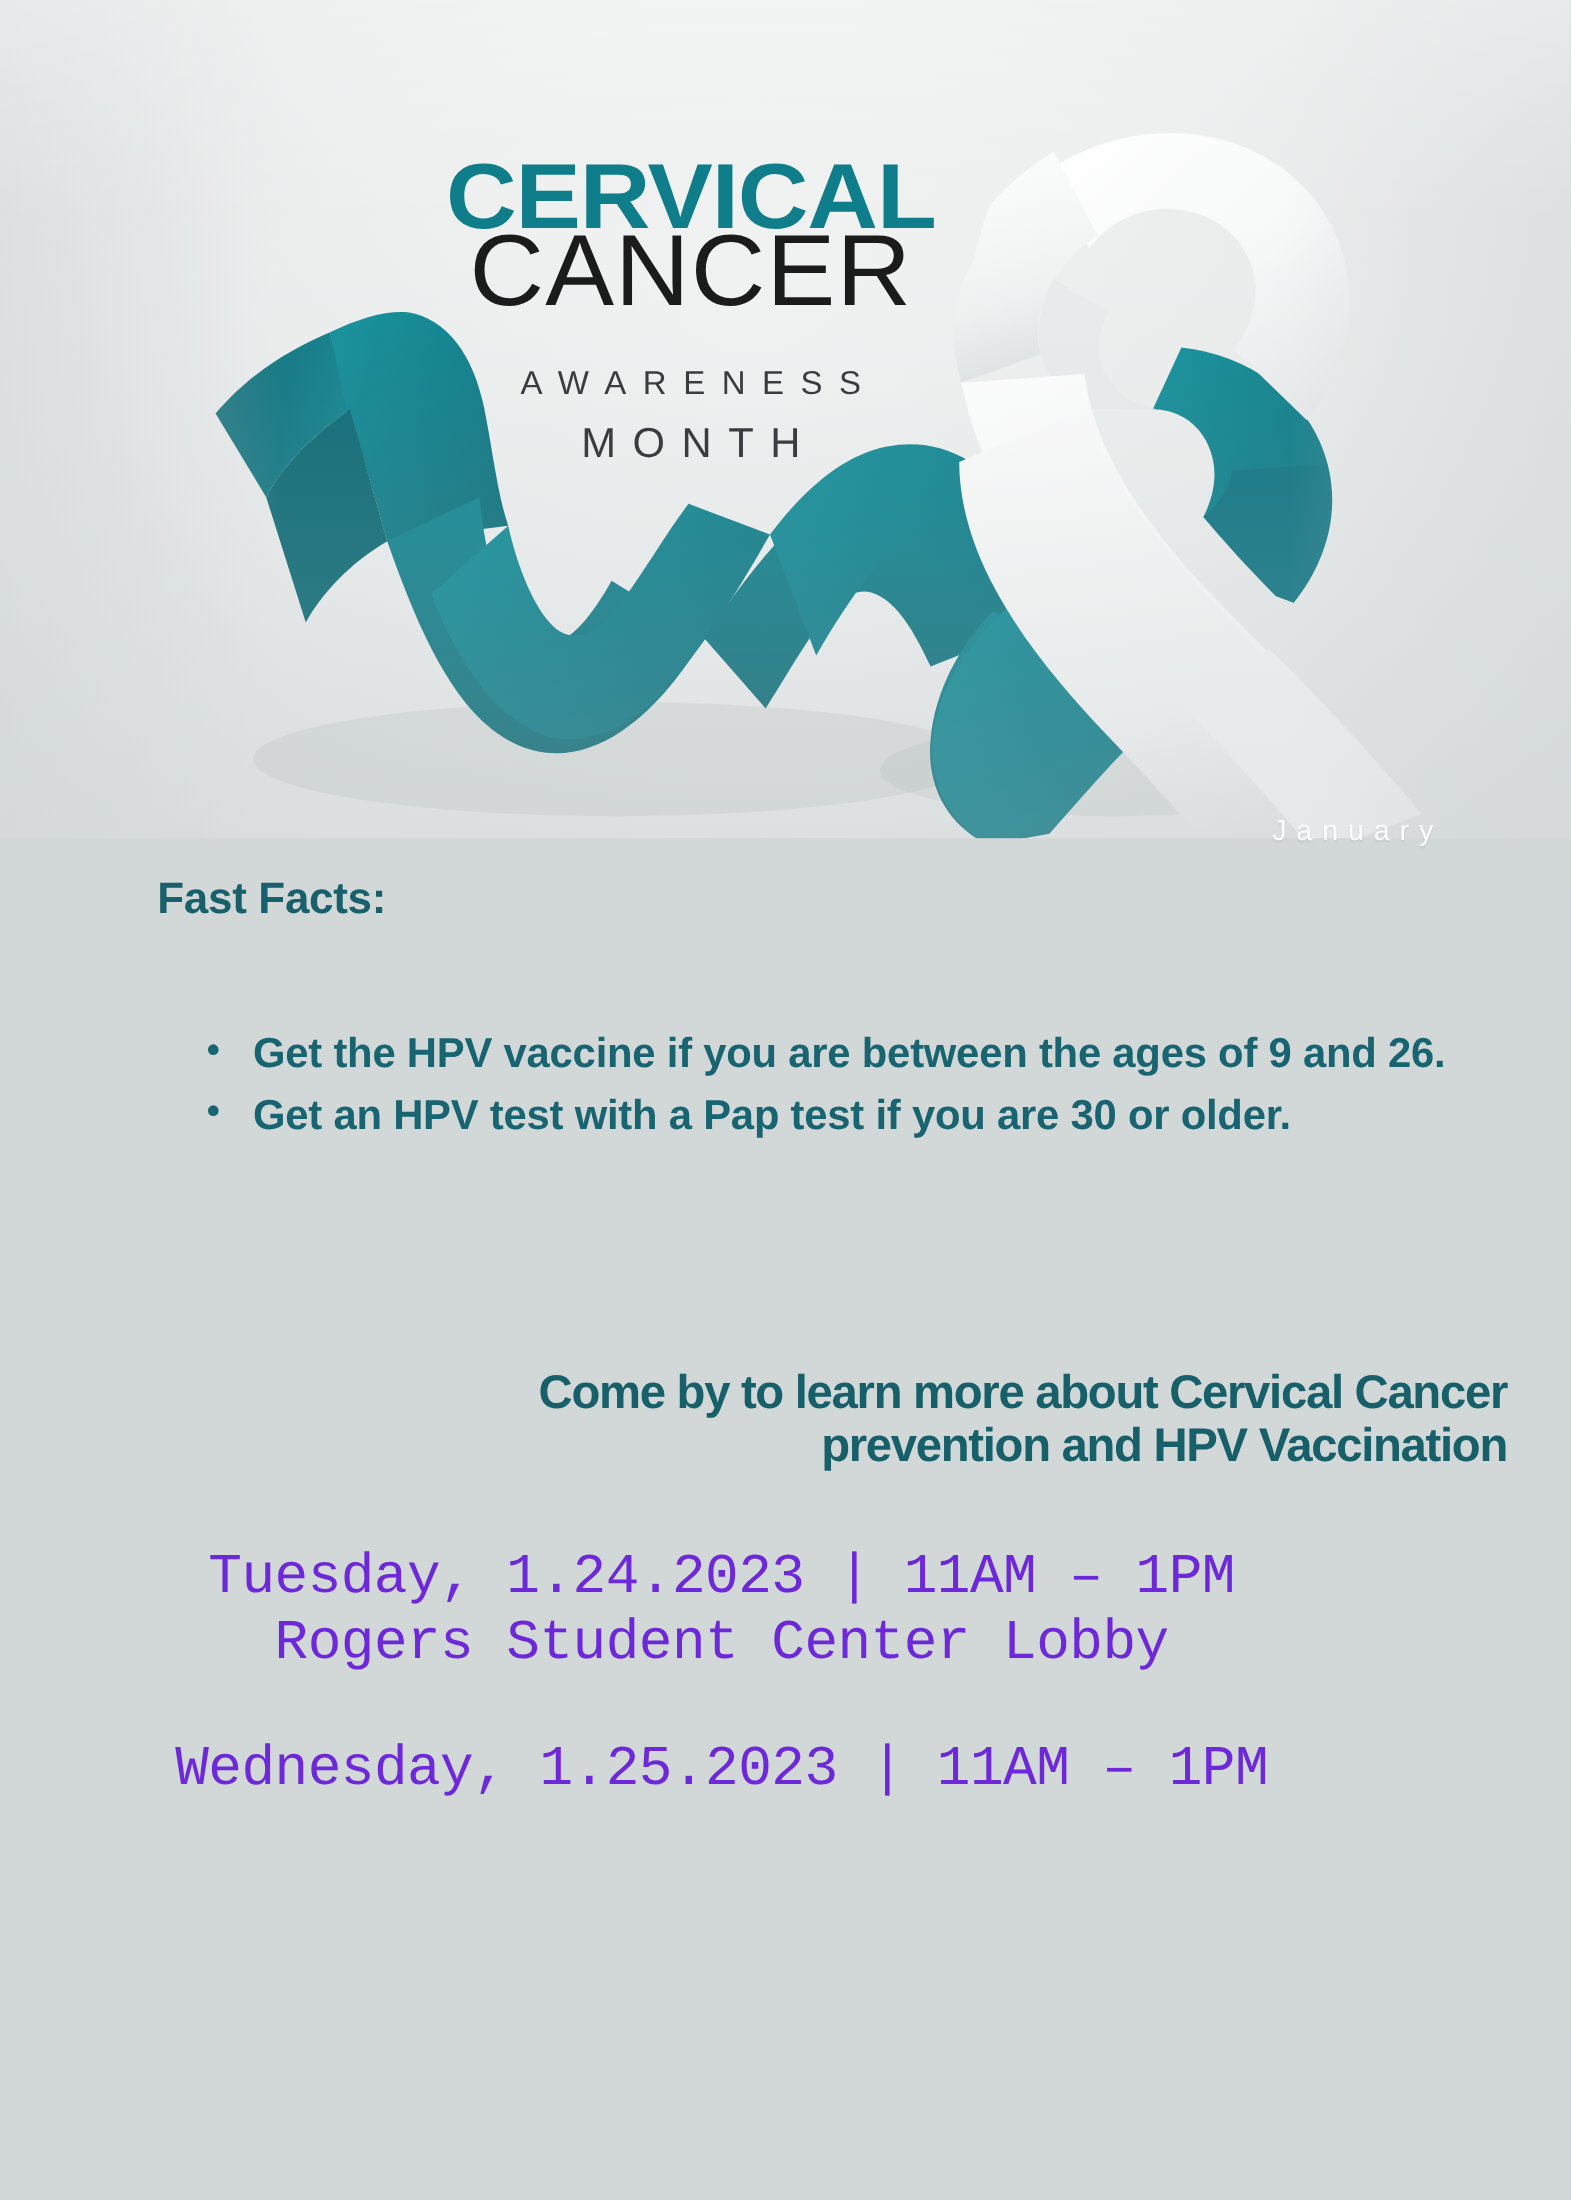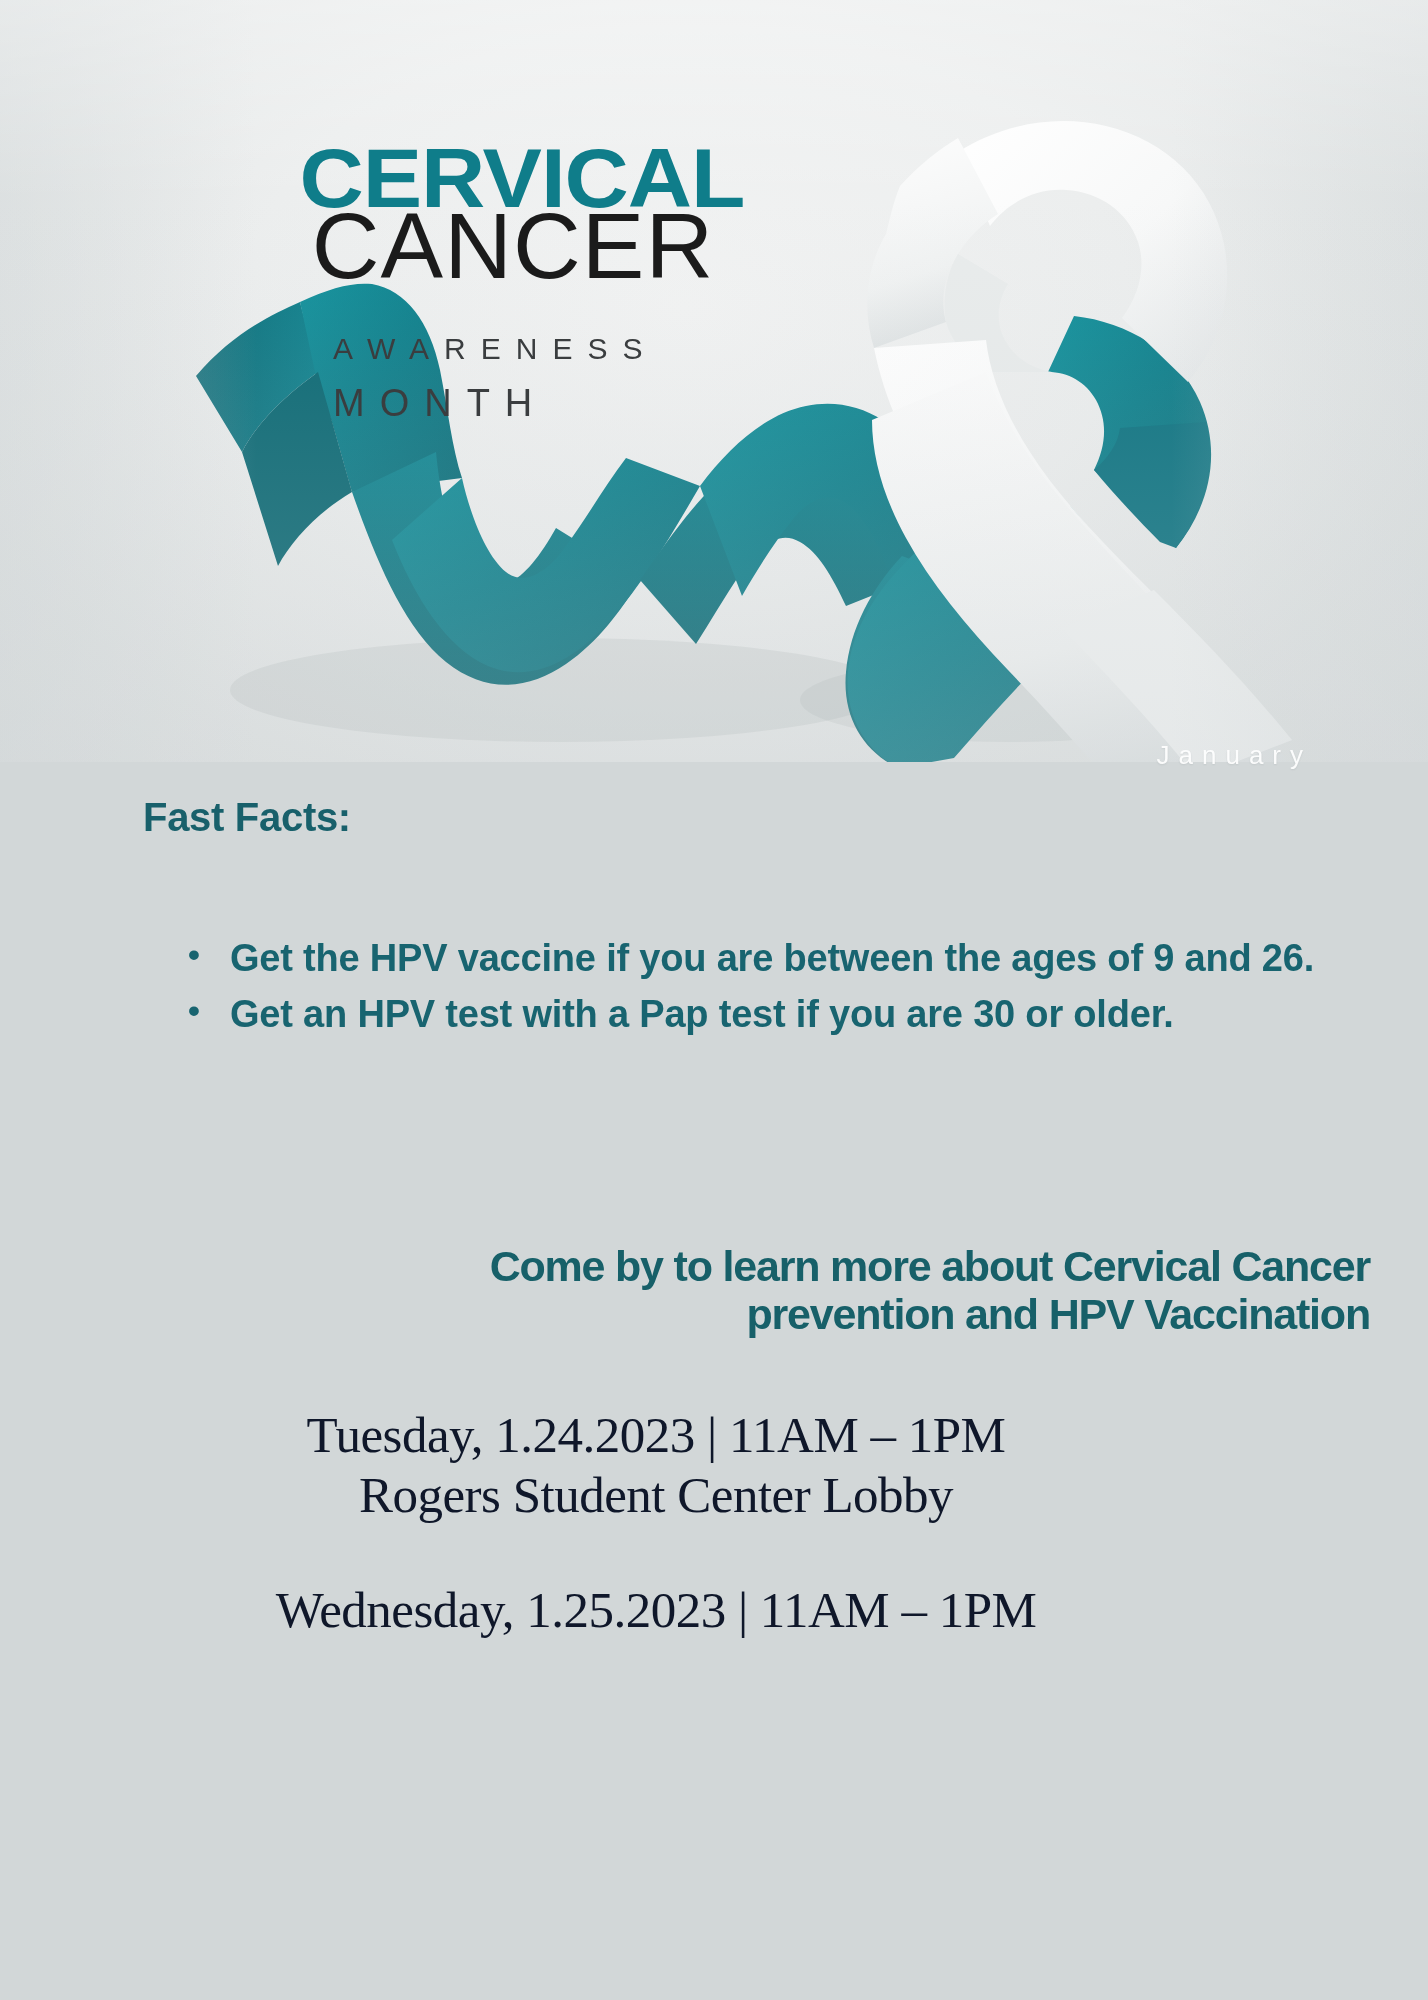--- a/index.html
+++ b/index.html
@@ -51,20 +51,21 @@
     width: 1428px;
     height: 806px;
   }
 
   
   .wordmark {
     position: absolute;
     left: 318px;
     top: 140px;
     width: 620px;
+    text-align: center;
     z-index: 6;
   }
   .wm-cervical {
     font-family: "Liberation Sans", sans-serif;
     font-weight: bold;
     font-size: 84px;
     line-height: 0.92;
     letter-spacing: -1px;
     color: #0f7d8a;
     display: block;
@@ -183,25 +184,25 @@
     font-size: 43px;
     line-height: 1.12;
     color: #176069;
     letter-spacing: -1.2px;
   }
 
   .event-block {
     position: absolute;
     width: 1312px;
     text-align: center;
-    font-family: Liberation Serif, serif;
+    font-family: Liberation Mono, monospace;
     font-weight: 400;
     font-size: 51px;
     line-height: 1.18;
-    color: #0f172a;
+    color: #6d28d9;
     letter-spacing: -0.5px;
   }
   .event-1 { top: 643px; }
   .event-2 { top: 818px; }
   .event-line { display: block; }
 
 </style>
 </head>
 <body>
 

